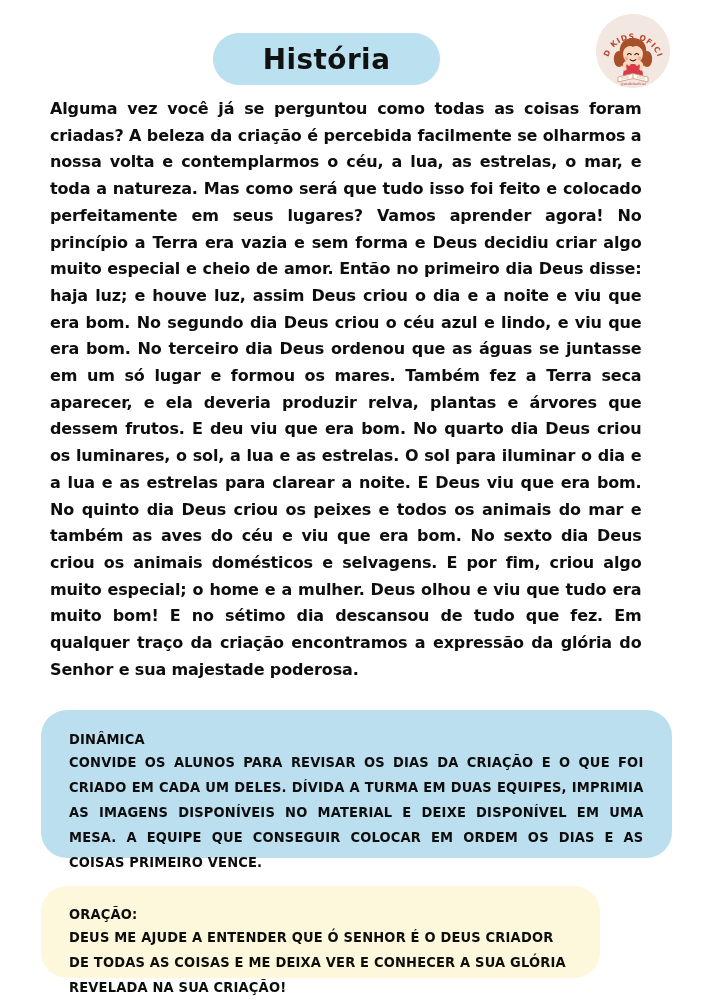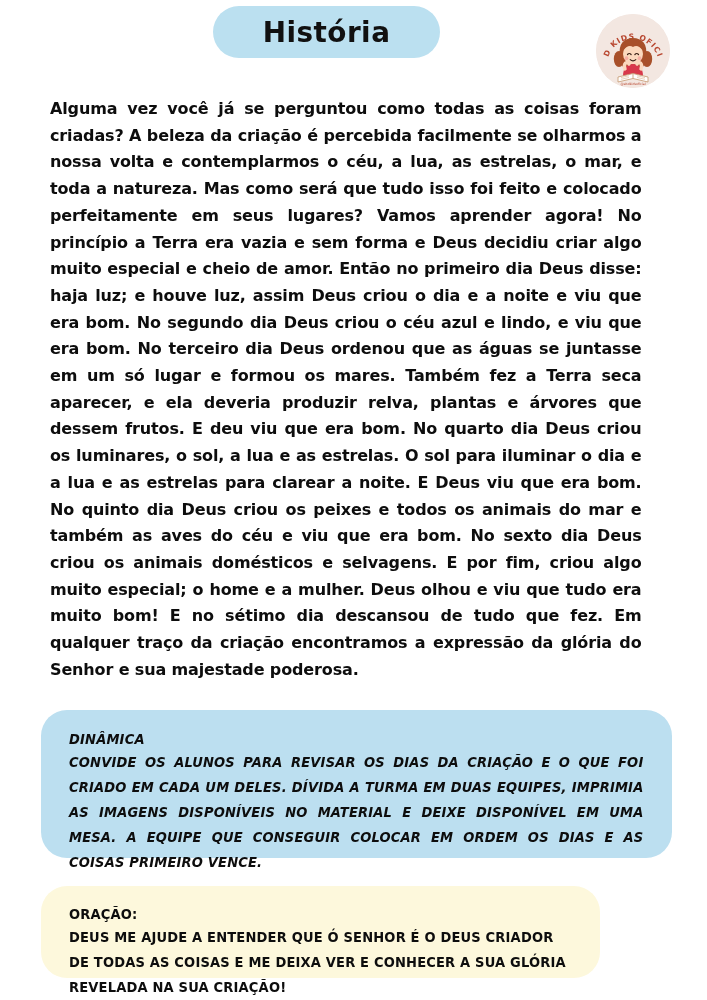--- a/index.html
+++ b/index.html
@@ -20,21 +20,21 @@
     position: absolute;
     top: 0;
     left: 0;
     width: 707px;
     height: 92px;
   }
 
   .title-pill {
     position: absolute;
     left: 213px;
-    top: 6px;
+    top: 33px;
     width: 227px;
     height: 52px;
     background: #bbe0f0;
     border-radius: 26px;
     display: flex;
     align-items: center;
     justify-content: center;
   }
   .title-pill .title-text {
     font-family: "DejaVu Sans", sans-serif;
@@ -82,21 +82,20 @@
     border-radius: 26px;
     box-sizing: border-box;
   }
   .callout.dinamica {
     left: 41px;
     top: 710px;
     width: 631px;
     height: 148px;
     background: #bcdff0;
     padding: 18px 28px 14px 28px;
-    font-style: italic;
   }
   .callout.oracao {
     left: 41px;
     top: 886px;
     width: 559px;
     height: 92px;
     background: #fdf8dc;
     padding: 17px 28px 14px 28px;
   }
 

